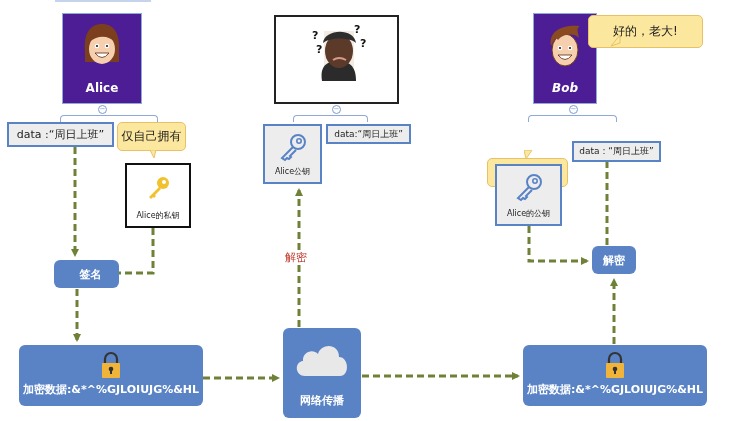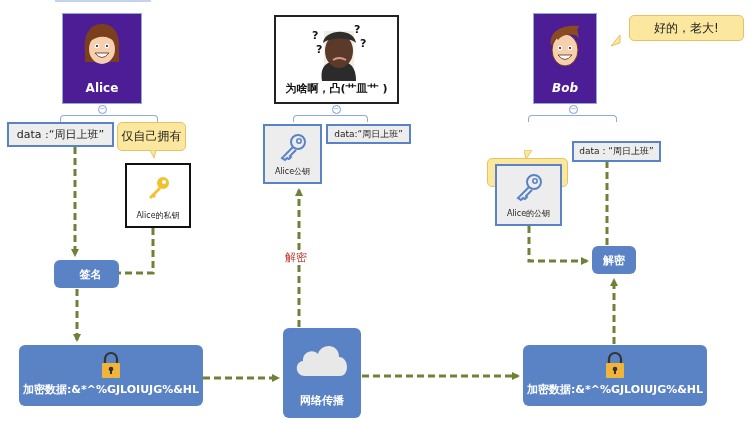--- a/index.html
+++ b/index.html
@@ -125,21 +125,20 @@
     <rect x="18" y="10" width="30" height="50" fill="#f3ece2"></rect>
     <path d="M16,60 C14,48 18,40 32,40 C46,40 50,48 50,60 Z" fill="#2b2b2b"></path>
     <ellipse cx="33" cy="30" rx="14" ry="17" fill="#5b3a2a"></ellipse>
     <path d="M17,22 C18,8 48,6 50,22 C44,16 24,16 17,22 Z" fill="#2e2e2e"></path>
     <path d="M27,39 Q33,35 40,39" stroke="#d99a8a" stroke-width="2" fill="none"></path>
     <text x="6" y="18" font-size="11" font-weight="bold" font-family="DejaVu Sans, sans-serif" fill="#111">?</text>
     <text x="10" y="32" font-size="11" font-weight="bold" font-family="DejaVu Sans, sans-serif" fill="#111">?</text>
     <text x="48" y="12" font-size="11" font-weight="bold" font-family="DejaVu Sans, sans-serif" fill="#111">?</text>
     <text x="54" y="26" font-size="11" font-weight="bold" font-family="DejaVu Sans, sans-serif" fill="#111">?</text>
   </svg>
-  <div class="caption">为啥啊，凸(艹皿艹 )</div>
 </div>
 <div class="abs collapse" style="left:332px;top:105px;">−</div>
 <div class="abs bracket" style="left:293px;top:115px;width:75px;"></div>
 
 <div class="abs keybox blue" style="left:263px;top:124px;width:59px;height:60px;">
   <svg width="30" height="30" viewBox="0 0 30 30" style="top:6px;">
     <circle cx="20" cy="10" r="7" fill="none" stroke="#5a83c6" stroke-width="2"></circle>
     <circle cx="21" cy="9" r="2.2" fill="none" stroke="#5a83c6" stroke-width="1.6"></circle>
     <path d="M15,15 L4,26 L7,28 L9,26 L11,27 L13,25 L12,24 L18,18" fill="none" stroke="#5a83c6" stroke-width="2"></path>
   </svg>
@@ -154,21 +153,21 @@
     <ellipse cx="21" cy="28" rx="13" ry="16" fill="#f6cfae" stroke="#6b3a1c" stroke-width="1"></ellipse>
     <path d="M7,24 C4,8 20,2 36,4 C32,6 34,10 35,16 C30,10 18,12 14,18 C12,14 10,18 7,24 Z" fill="#8a4a22"></path>
     <circle cx="16" cy="26" r="2.3" fill="#fff"></circle>
       <circle cx="26" cy="26" r="2.3" fill="#fff"></circle>
     <circle cx="16" cy="26" r="1.1" fill="#222"></circle>
       <circle cx="26" cy="26" r="1.1" fill="#222"></circle>
     <path d="M14,33 Q21,42 28,33 Z" fill="#fff" stroke="#5a2a10" stroke-width="0.8"></path>
   </svg>
   <div class="name">Bob</div>
 </div>
-<div class="abs bubble" style="left:629px;top:15px;width:115px;height:26px;">好的，老大!</div>
+<div class="abs bubble" style="left:588px;top:15px;width:115px;height:33px;">好的，老大!</div>
 <svg class="abs" style="left:610px;top:35px;" width="12" height="12">
   <path d="M10,0 L1,11 L10,8 Z" fill="#fbe79d" stroke="#e8c167" stroke-width="1"></path>
 </svg>
 <div class="abs collapse" style="left:569px;top:105px;">−</div>
 <div class="abs bracket" style="left:528px;top:115px;width:89px;"></div>
 
 <div class="abs bubble" style="left:487px;top:122px;width:81px;height:29px;margin-top:36px;">任何人都有</div>
 <svg class="abs" style="left:524px;top:150px;" width="12" height="10">
   <path d="M0,0 L8,0 L2,9 Z" fill="#fbe79d" stroke="#e8c167" stroke-width="1"></path>
 </svg>

